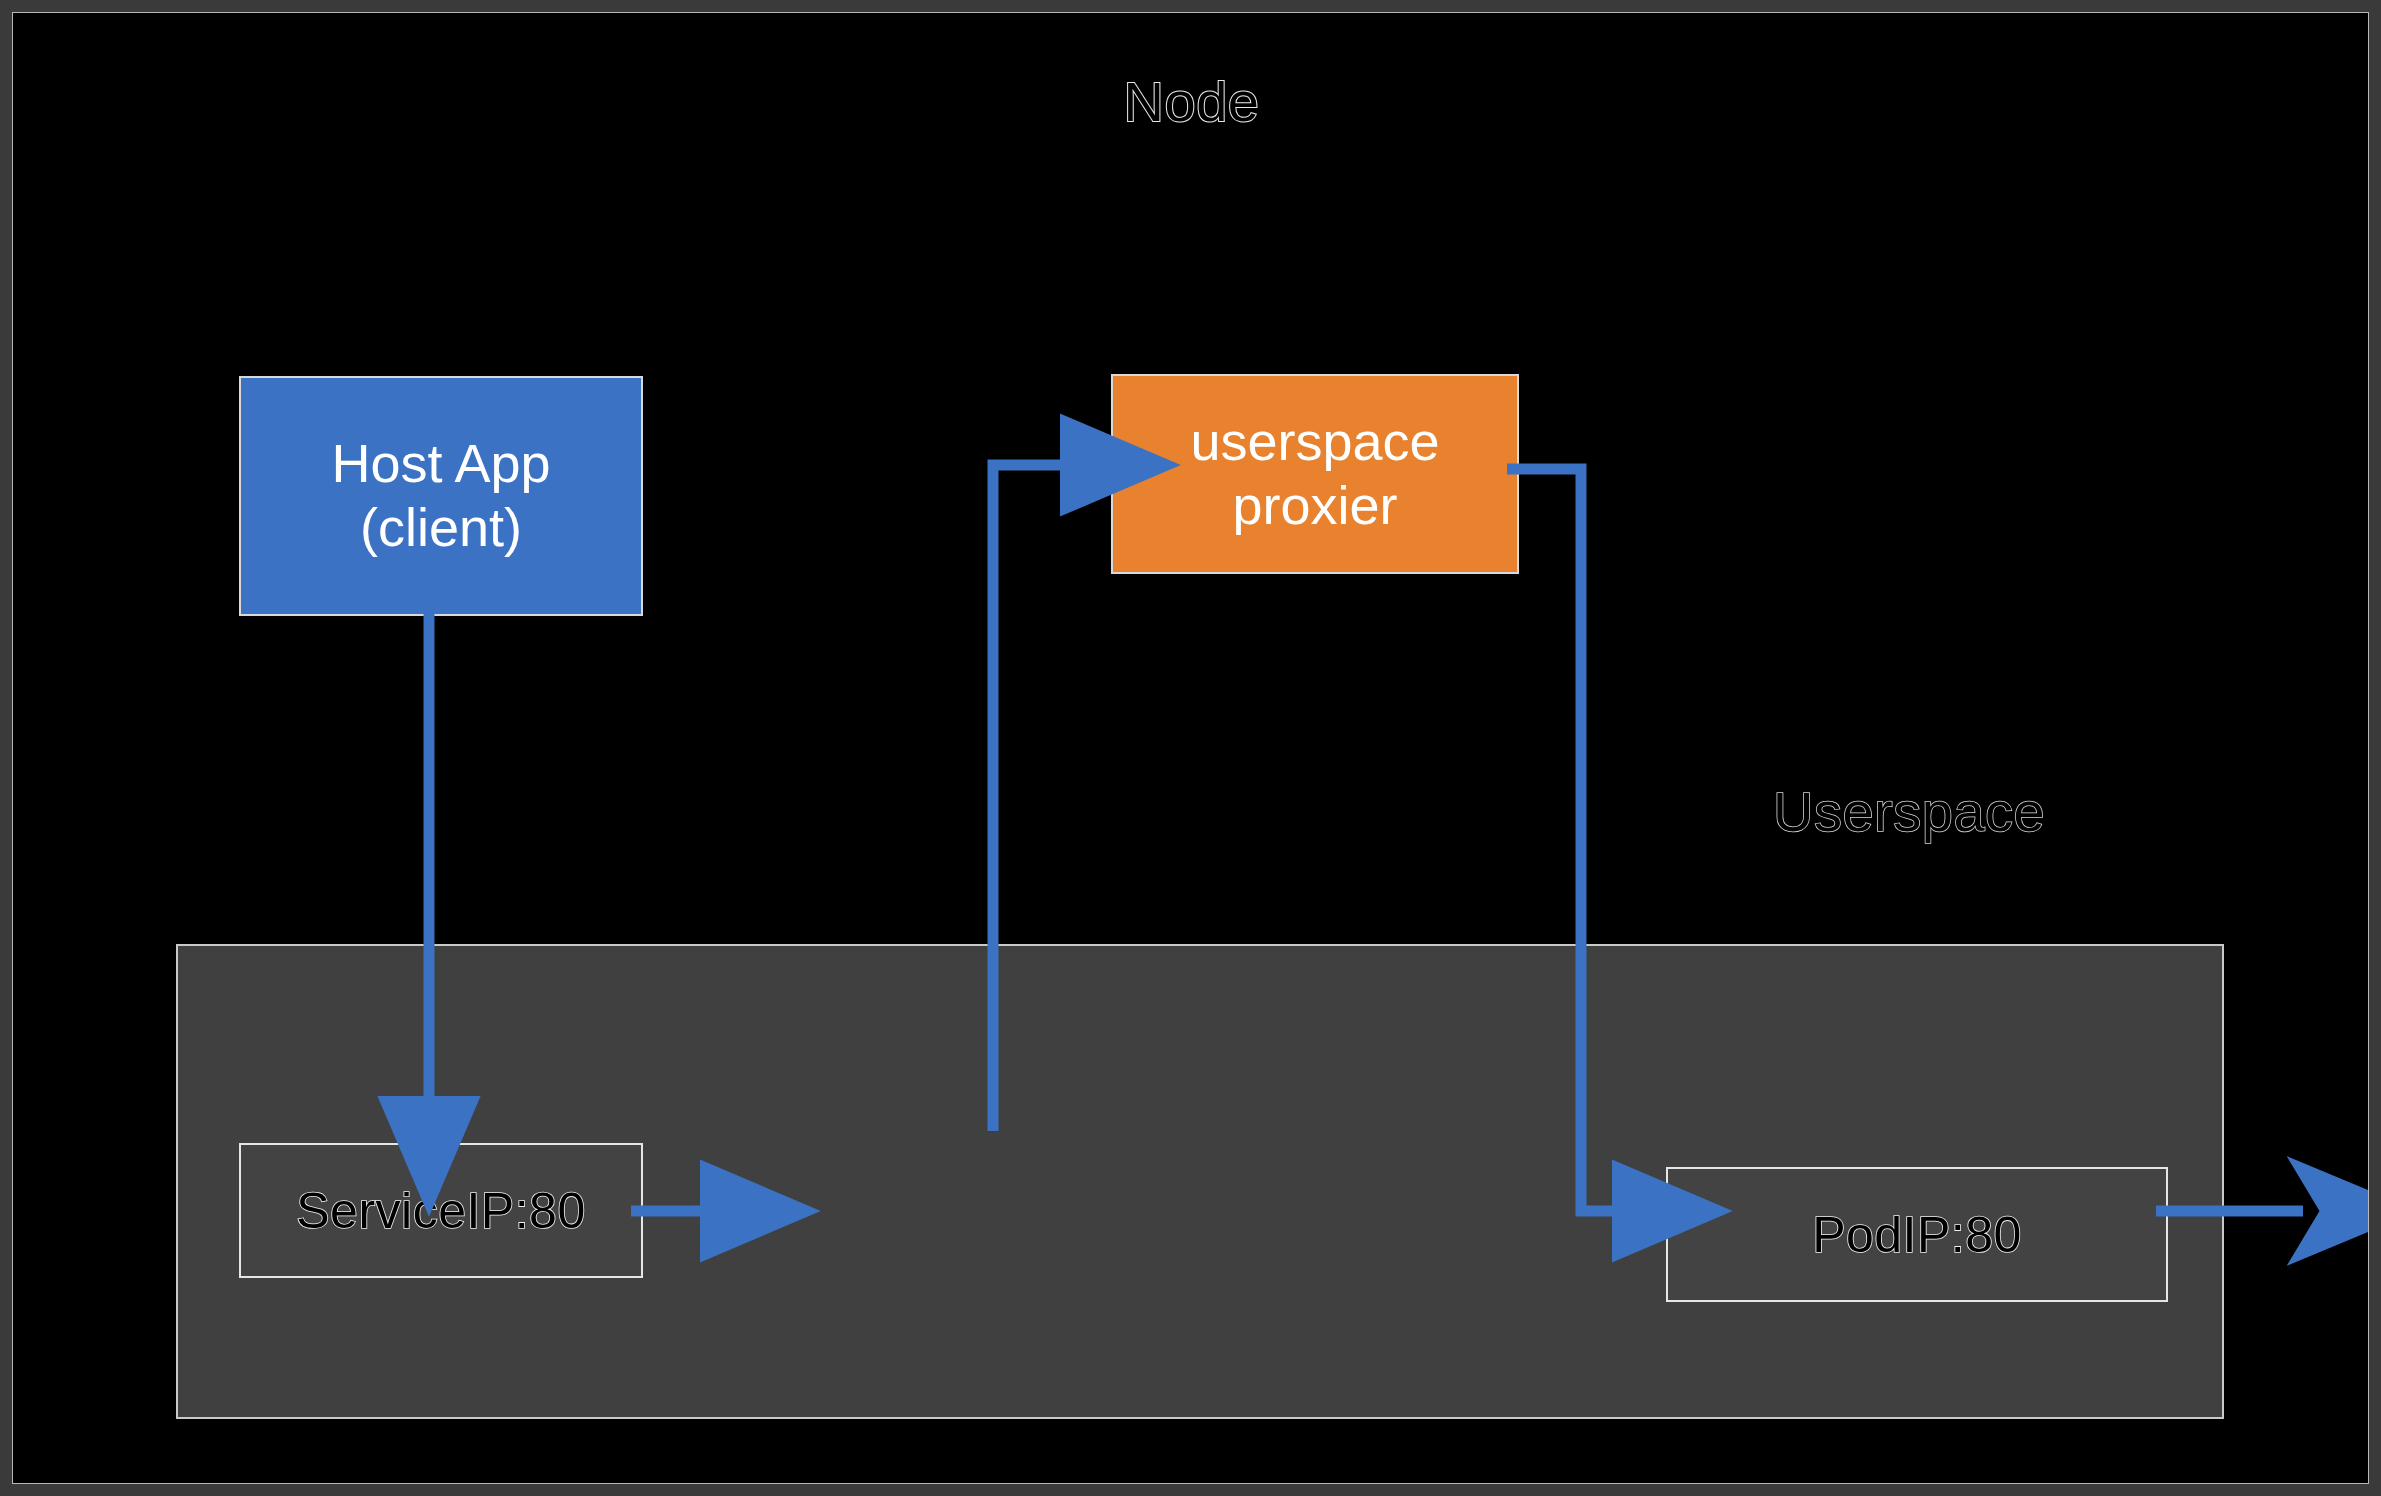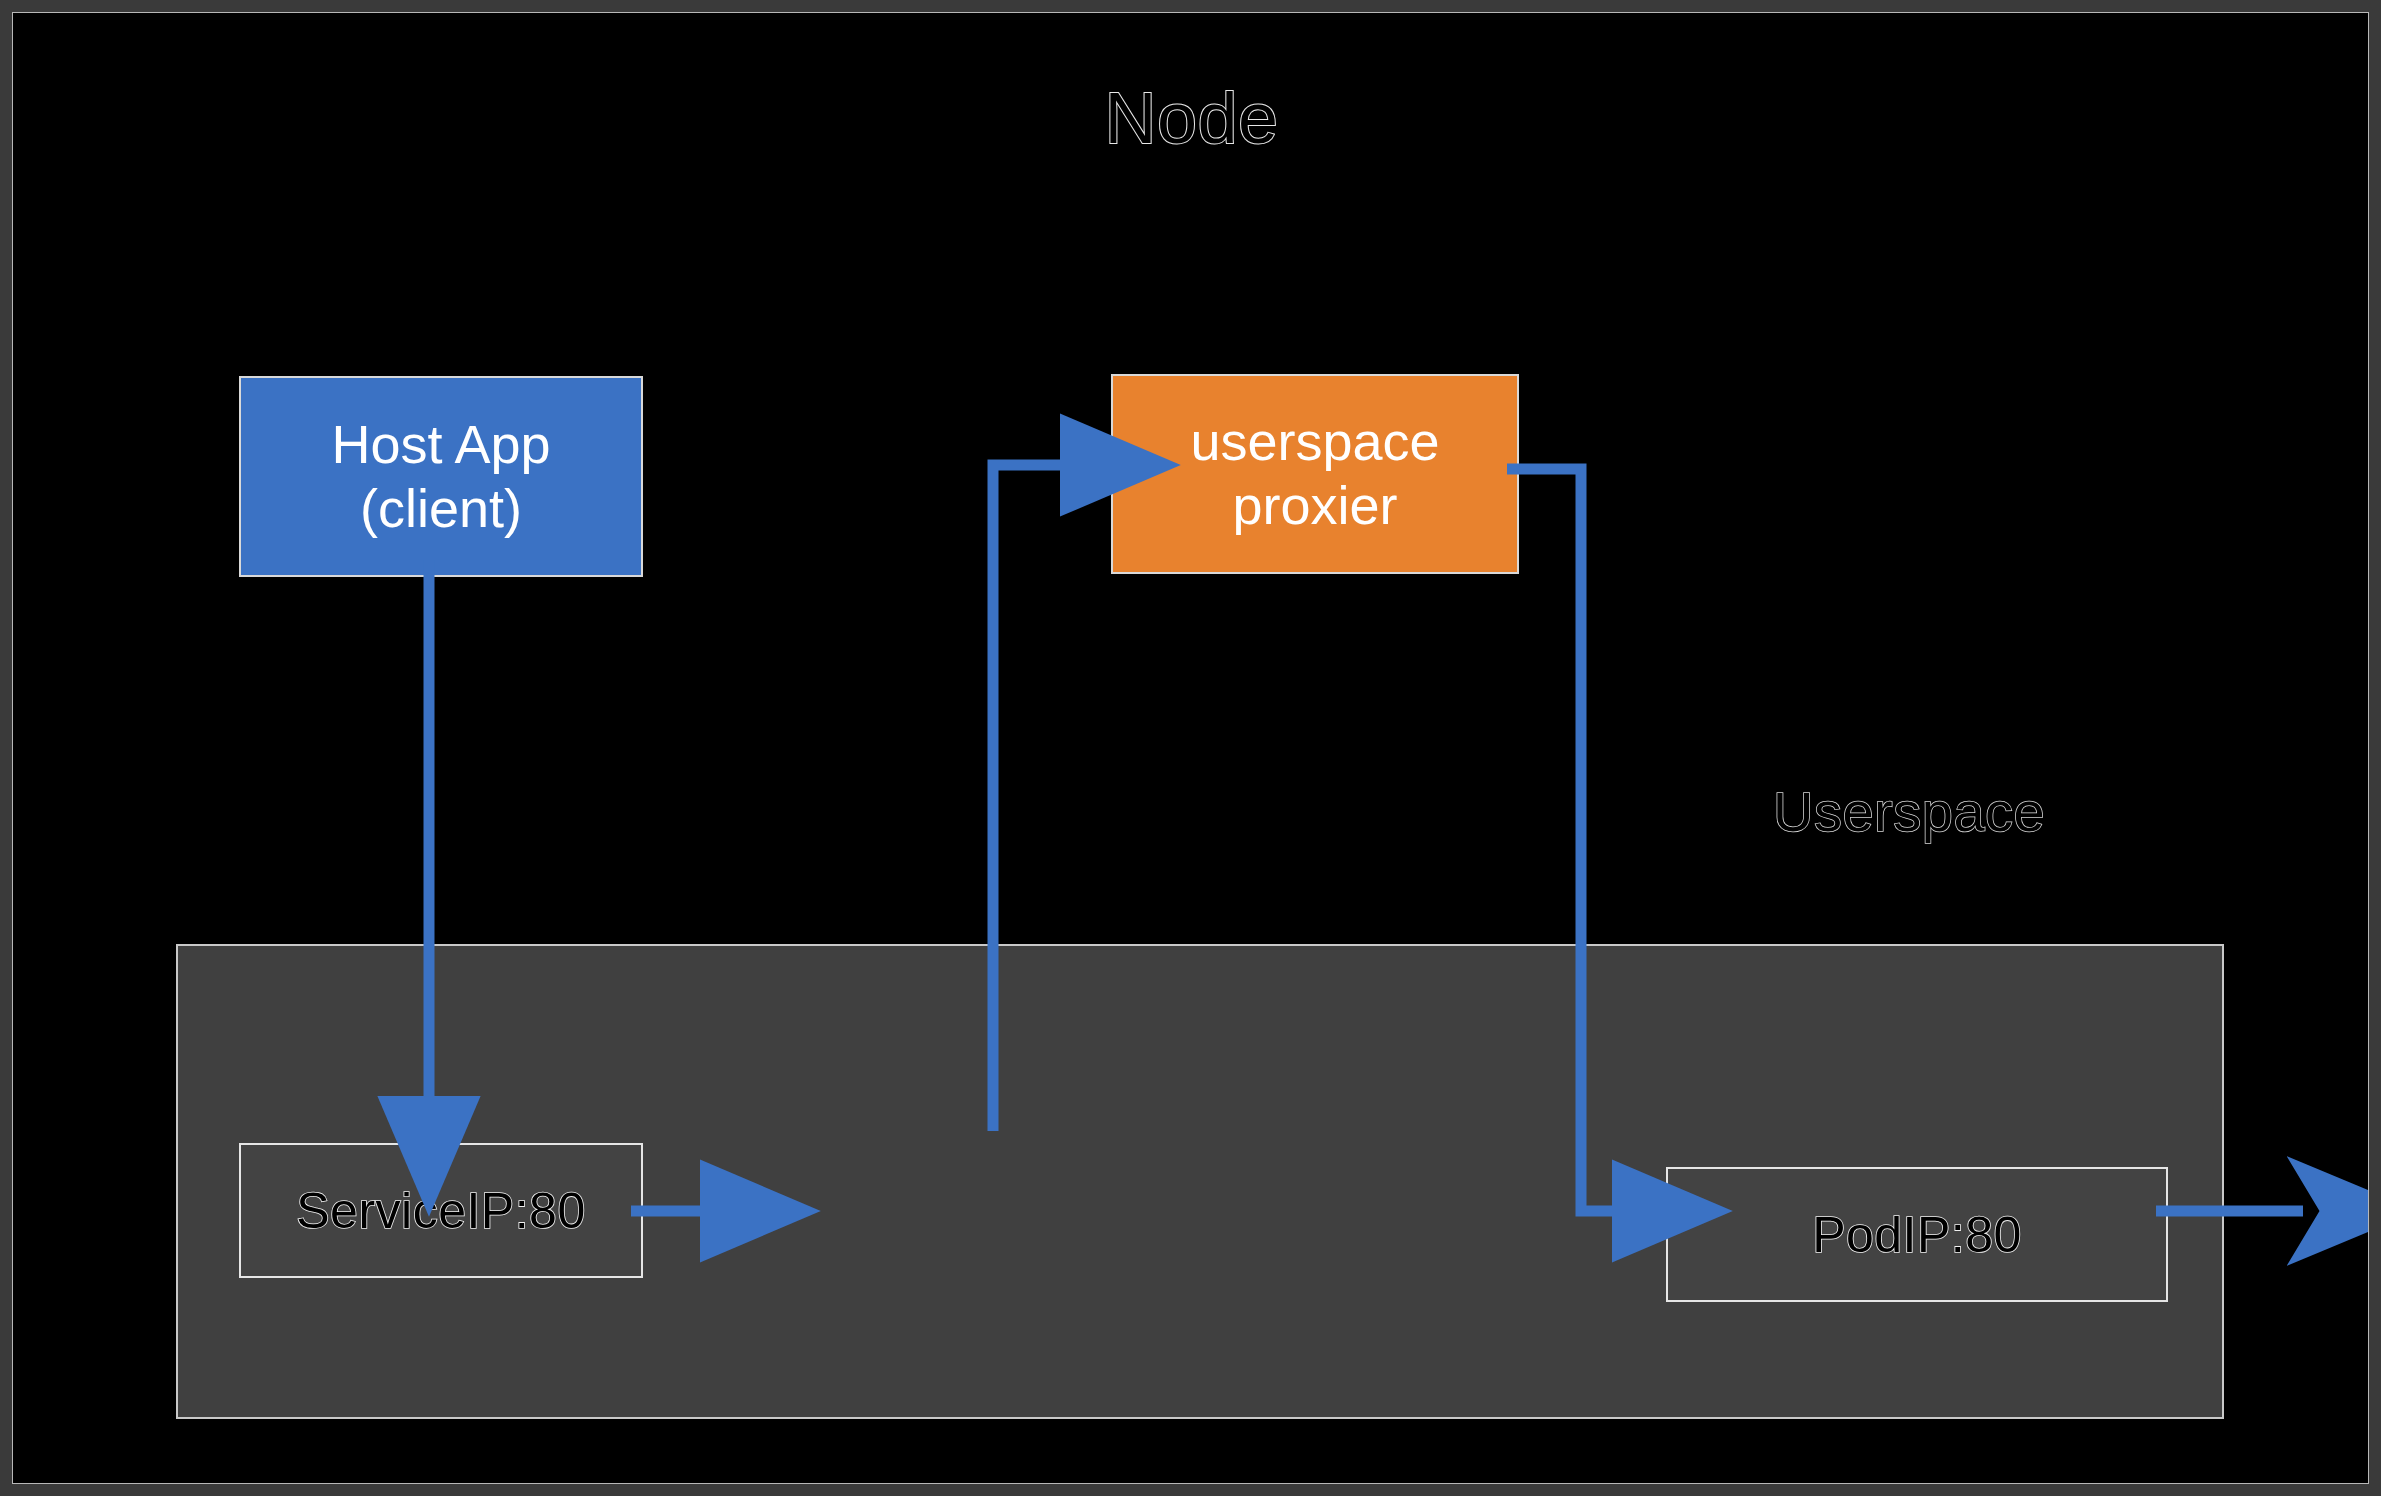--- a/index.html
+++ b/index.html
@@ -43,24 +43,24 @@
     font-weight: 400;
     line-height: 1.05;
     letter-spacing: 0.5px;
   }
   .outline-text.strong {
     -webkit-text-stroke: 2px #e8e8e8;
   }
 
   #node-title {
     left: 0;
-    top: 68px;
+    top: 60px;
     width: 2357px;
     text-align: center;
-    font-size: 72px;
+    font-size: 56px;
   }
 
   #visit-label {
     left: 133px;
     top: 710px;
     font-size: 58px;
   }
 
   #userspace-label {
     left: 1760px;
@@ -101,21 +101,21 @@
     line-height: 1.18;
     border: 2px solid #d9d9d9;
     text-align: center;
     z-index: 4;
   }
 
   #host-app-box {
     left: 226px;
     top: 363px;
     width: 404px;
-    height: 201px;
+    height: 240px;
     background: #3b72c4;
   }
 
   #userspace-proxier-box {
     left: 1098px;
     top: 361px;
     width: 408px;
     height: 200px;
     background: #e8822e;
   }

